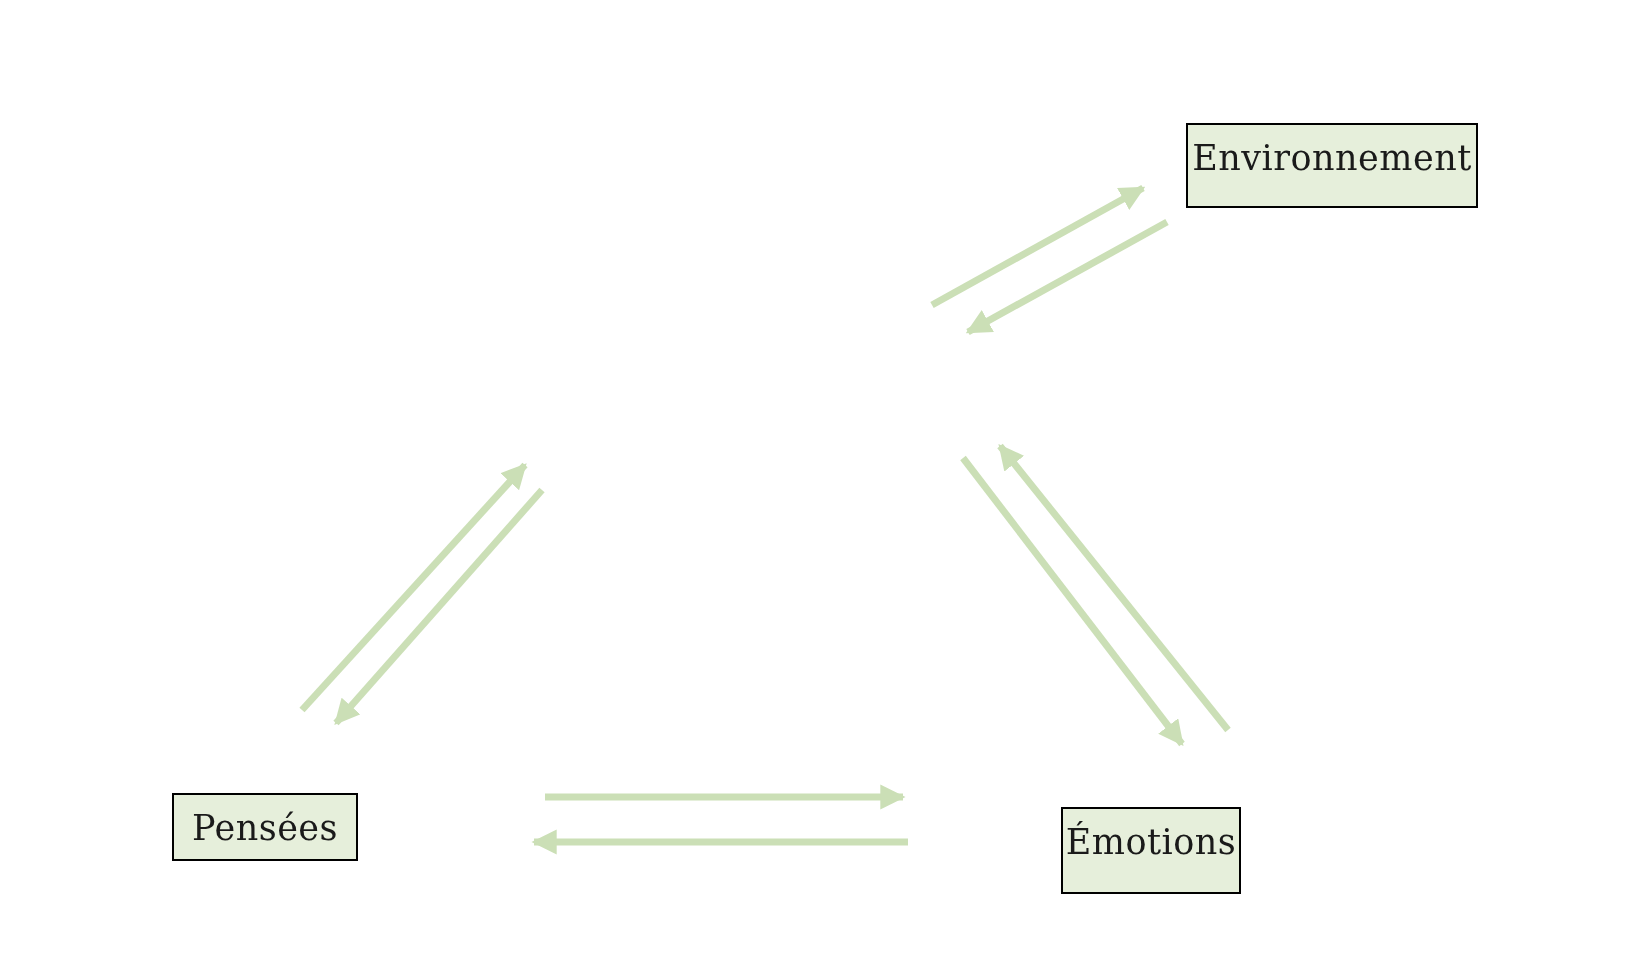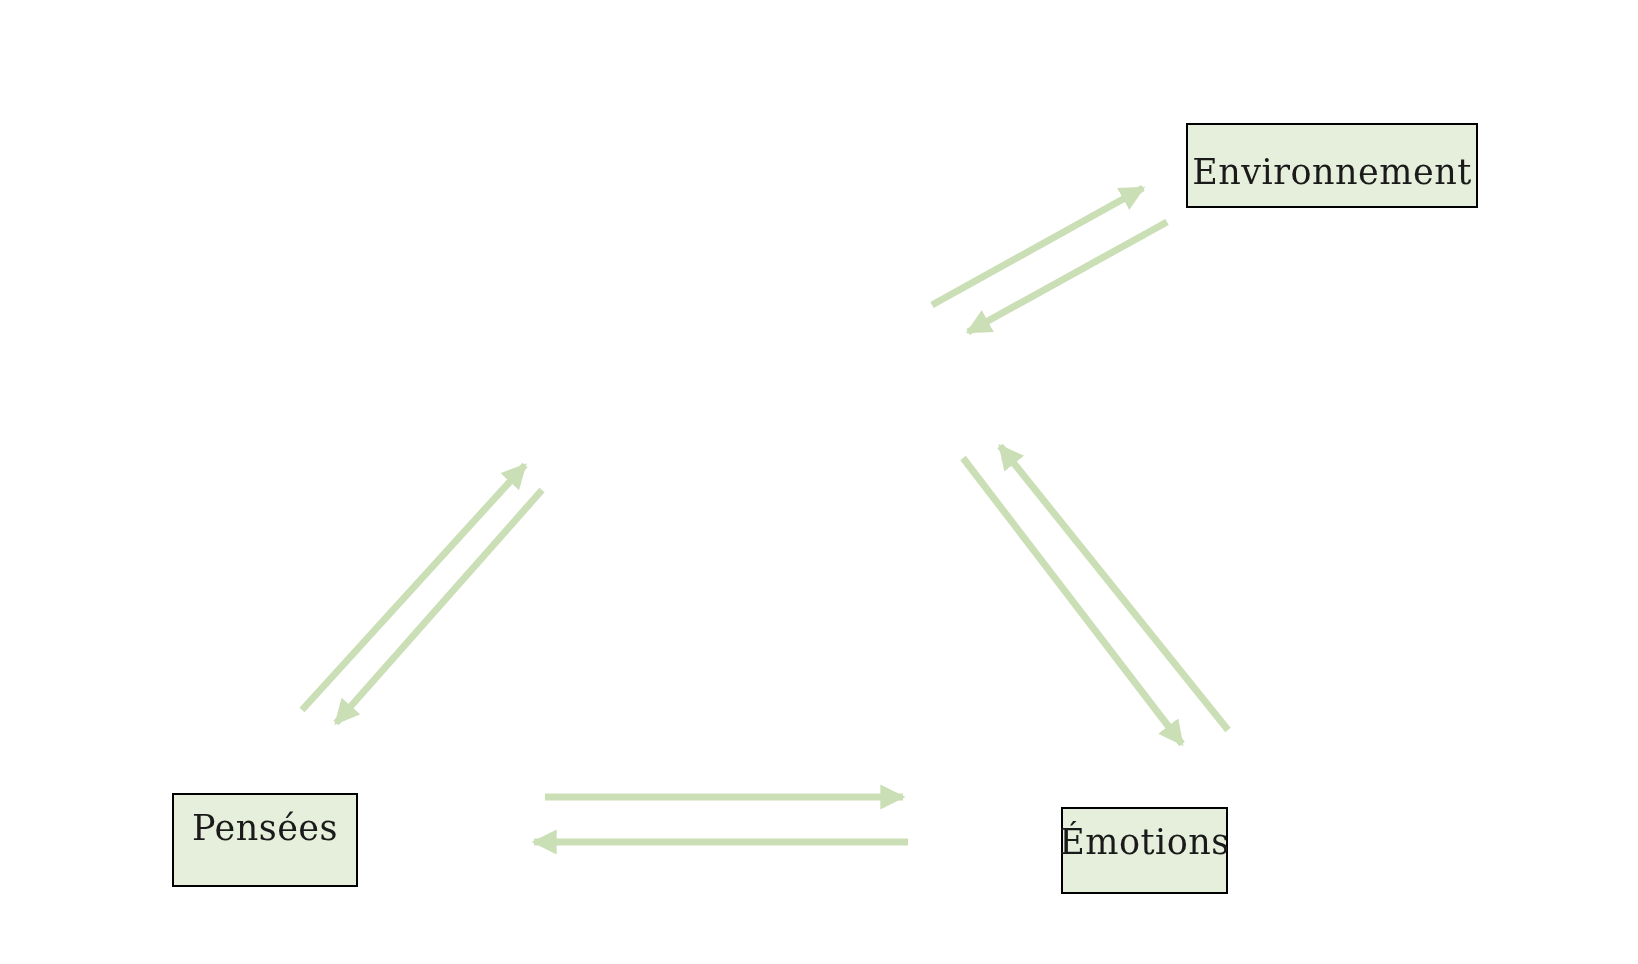--- a/index.html
+++ b/index.html
@@ -42,24 +42,24 @@
     display: flex;
     justify-content: center;
     align-items: flex-start;
     padding-top: 13px;
     color: var(--text);
     font-size: 35px;
     line-height: 1.15;
     letter-spacing: 0.5px;
     white-space: nowrap;
   }
-  .node-environnement { left: 1186px; top: 123px; width: 292px; height: 85px; align-items: center; }
+  .node-environnement { left: 1186px; top: 123px; width: 292px; height: 85px; }
   .node-comportement  { left: 606px;  top: 305px; width: 291px; height: 85px; }
-  .node-pensees       { left: 172px;  top: 793px; width: 186px; height: 94px; }
-  .node-emotions      { left: 1061px; top: 807px; width: 167px; height: 87px; }
+  .node-pensees       { left: 172px;  top: 793px; width: 186px; height: 68px; }
+  .node-emotions      { left: 1061px; top: 807px; width: 180px; height: 87px; }
 </style>
 </head>
 <body>
 
 <div class="canvas">
 
   <svg class="arrow-layer" viewBox="0 0 1638 964" xmlns="http://www.w3.org/2000/svg">
     <defs>
       <marker id="ah" viewBox="0 0 10 10" refX="9" refY="5" markerWidth="3.6" markerHeight="3.6" orient="auto">
         <path class="ah-path" d="M0,0 L10,5 L0,10 z"></path>

